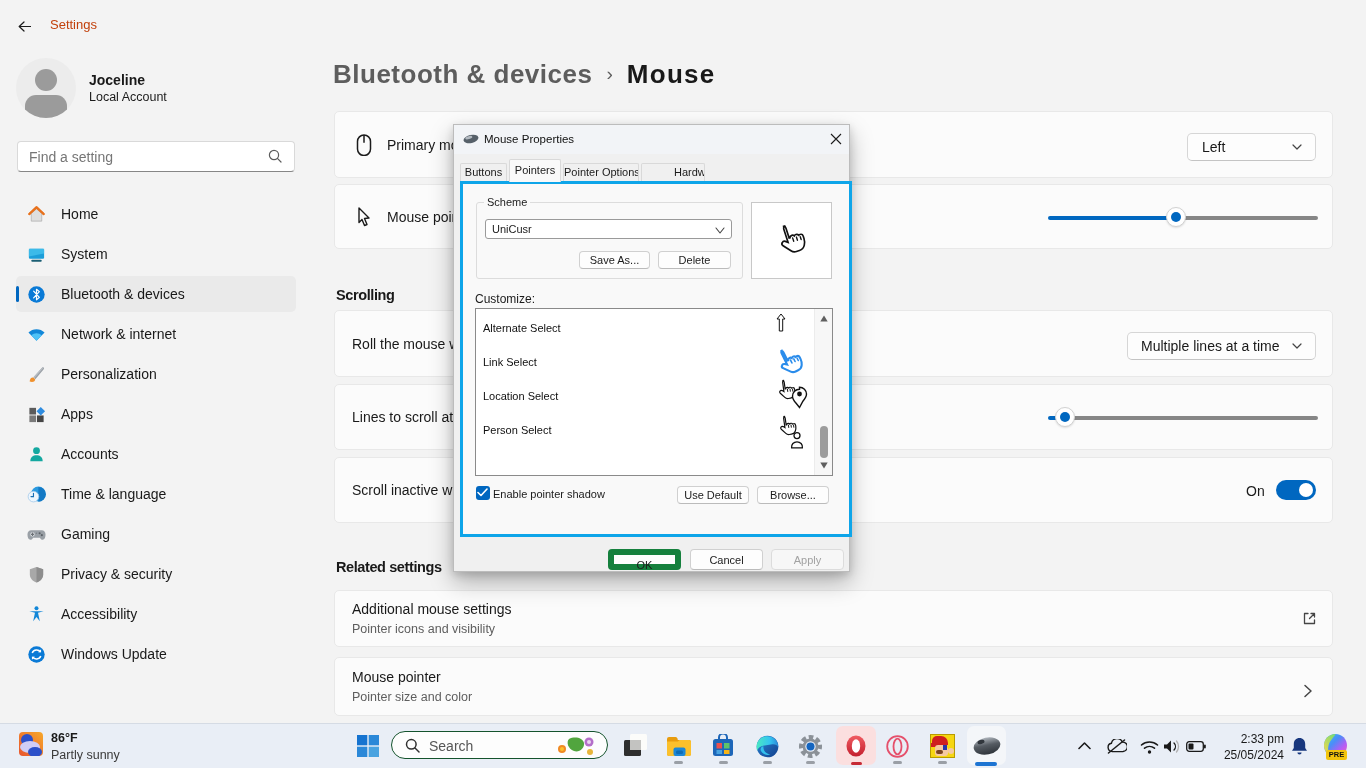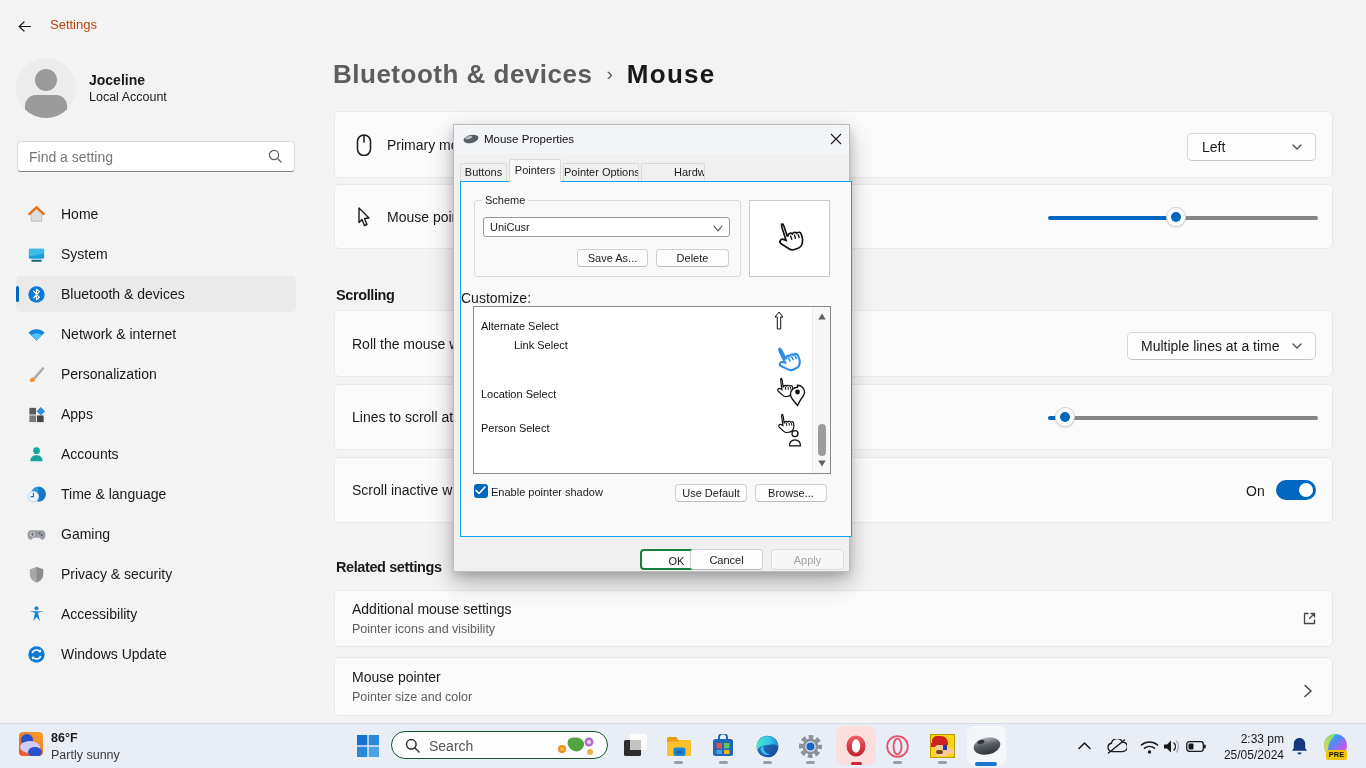--- a/index.html
+++ b/index.html
@@ -57,31 +57,31 @@
 .toggle { position:absolute; width:40px; height:20px; border-radius:10px; background:#0067c0; }
 .toggle::after { content:""; position:absolute; right:3px; top:3px; width:14px; height:14px; border-radius:50%; background:#ffffff; }
 
 
 .dlg { left:453px; top:124px; width:397px; height:448px; background:#f0f0f0; border:1px solid #bcbcbc; border-radius:0; box-shadow:0 10px 22px rgba(0,0,0,.28), 0 3px 8px rgba(0,0,0,.14); font-size:11px; }
 .dlg-title { position:absolute; left:0; top:0; right:0; height:29px; background:#f2f4f7; }
 .dlg-title .dtxt { position:absolute; left:30px; top:8px; font-size:11.5px; color:#101010; }
 .dlg-title .closex { position:absolute; left:376px; top:8px; width:12px; height:12px; }
 .tab { position:absolute; background:#f0f0f0; border:1px solid #d9d9d9; border-bottom:none; border-radius:2px 2px 0 0; font-size:11px; color:#1b1b1b; text-align:center; white-space:nowrap; overflow:hidden; }
 .tab.active { background:#f9f9f9; z-index:3; height:23px !important; }
-.tabpane { position:absolute; left:6px; top:56px; width:392px; height:356px; background:#f9f9f9; border:1px solid #0ea5e9; }
+.tabpane { position:absolute; left:6px; top:56px; width:392px; height:356px; background:#f9f9f9; border:3px solid #0ea5e9; }
 .group { position:absolute; left:13px; top:18px; width:267px; height:77px; border:1px solid #dcdcdc; border-radius:3px; }
 .group .glabel { position:absolute; left:7px; top:-7px; background:#f9f9f9; padding:0 3px; font-size:11px; }
 .combo { position:absolute; left:8px; top:16px; width:247px; height:20px; background:#ffffff; border:1px solid #9a9a9a; border-radius:3px; }
 .combo .ctxt { position:absolute; left:6px; top:3px; font-size:11px; }
 .combo svg { position:absolute; right:6px; top:6px; }
 .wbtn { position:absolute; background:#fdfdfd; border:1px solid #d0d0d0; border-bottom-color:#bbbbbb; border-radius:4px; font-size:11px; color:#1b1b1b; text-align:center; }
-.wbtn.def { border:2px solid #15803d;margin-left:32px; }
+.wbtn.def { border:6px solid #15803d; }
 .wbtn.dis { color:#a2a2a2; background:#f7f7f7; border-color:#dcdcdc; }
 .preview { position:absolute; left:288px; top:18px; width:81px; height:77px; background:#ffffff; border:1px solid #c8c8c8; }
-.customlabel { position:absolute; left:0; top:108px; font-size:14px; }
+.customlabel { position:absolute; left:12px; top:108px; font-size:12px; }
 .listbox { position:absolute; left:12px; top:124px; width:358px; height:168px; background:#ffffff; border:1px solid #8a8a8a; }
 .litem { position:absolute; left:7px; font-size:11px; color:#101010; }
 .scrollbar { position:absolute; right:0px; top:0px; width:18px; height:166px; background:#f7f7f7; border-left:1px solid #ececec; }
 .sthumb { position:absolute; left:5px; width:8px; border-radius:4px; background:#9c9c9c; }
 .checkbox { position:absolute; left:13px; top:302px; width:14px; height:14px; background:#0067c0; border-radius:3px; }
 .checkbox svg { position:absolute; left:1px; top:2px; }
 .cblabel { position:absolute; left:30px; top:304px; font-size:11px; }
 </style>
 </head>
 <body>
@@ -325,21 +325,21 @@
       <svg style="position:absolute; left:21px; top:20px;" width="36" height="36" viewBox="0 0 26 26">
           <g transform="rotate(-18 13 13)">
             <use href="#whand" fill="#ffffff" stroke="#111111" stroke-width="1.2"></use>
             <use href="#creases" stroke="#111111" stroke-width="1"></use>
           </g>
         </svg>
     </div>
     <div class="customlabel">Customize:</div>
     <div class="listbox">
       <span class="litem" style="top:13px;">Alternate Select</span>
-      <span class="litem" style="top:32px;margin-left:33px;">Link Select</span>
+      <span class="litem" style="top:47px;">Link Select</span>
       <span class="litem" style="top:81px;">Location Select</span>
       <span class="litem" style="top:115px;">Person Select</span>
       <svg style="position:absolute; left:299px; top:4px;" width="12" height="19" viewBox="0 0 12 19">
           <path d="M6 1 L10 6 H7.7 V18 H4.3 V6 H2 Z" fill="#ffffff" stroke="#111" stroke-width="1"></path>
         </svg>
       <svg style="position:absolute; left:297px; top:38px;" width="33" height="32" viewBox="0 0 26 26">
           <g transform="rotate(-26 13 13)">
             <use href="#whand" fill="#ffffff" stroke="#2a8ceb" stroke-width="1.7"></use>
             <use href="#creases" stroke="#2a8ceb" stroke-width="1.3"></use>
           </g>

